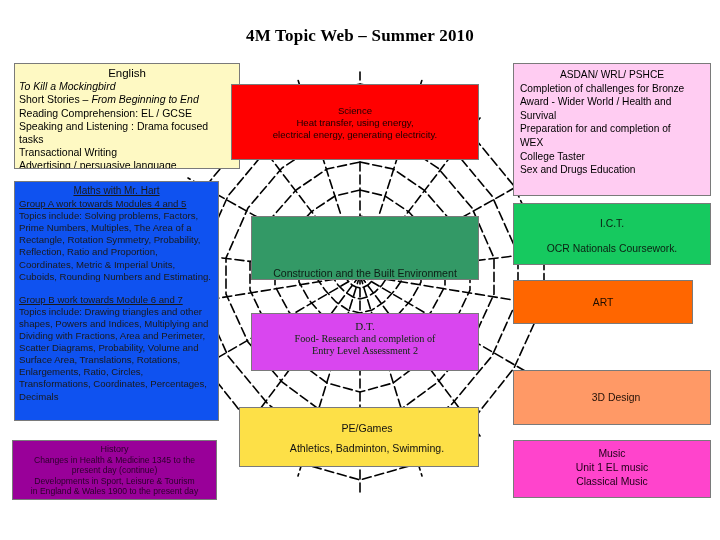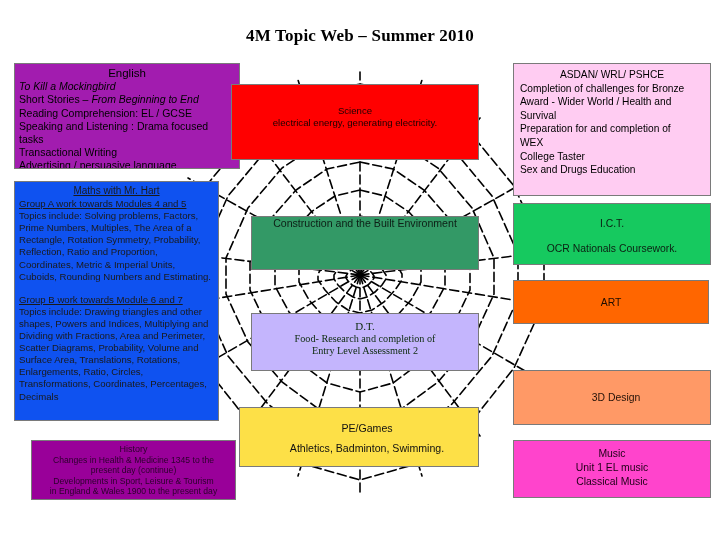--- a/index.html
+++ b/index.html
@@ -46,42 +46,42 @@
   .box .ttl {
     display: block;
     text-align: center;
   }
   .box .ln {
     display: block;
   }
   
   #box-english {
     left: 14px; top: 63px; width: 226px; height: 106px;
-    background: #a21caf;
+    background: #fef9c3;
     padding: 3px 4px 0 4px;
     font-size: 10.5px;
     line-height: 13.2px;
   }
   #box-english .ttl { font-size: 11.5px; margin-bottom: 0px; }
   .ital { font-style: italic; }
   
   #box-maths {
     left: 14px; top: 181px; width: 205px; height: 240px;
     background: #0f52f0;
     padding: 3px 4px 0 4px;
     font-size: 9.6px;
     line-height: 12.1px;
     color: #1a1a1a;
   }
   #box-maths .ttl { text-decoration: underline; font-size: 10px; margin-bottom: 1px;}
   #box-maths .grp { text-decoration: underline; display: block; }
   #box-maths .gap { display: block; height: 11px; }
   
   #box-history {
-    left: 31px; top: 440px; width: 205px; height: 60px;
+    left: 12px; top: 440px; width: 205px; height: 60px;
     background: #990099;
     padding: 3px 4px 0 4px;
     font-size: 8.6px;
     line-height: 10.6px;
     text-align: center;
     color: #2b002b;
   }
   #box-history .ttl { font-size: 9px; }
   
   #box-science {
@@ -89,33 +89,33 @@
     background: #ff0000;
     padding: 20px 6px 0 6px;
     font-size: 9.6px;
     line-height: 12px;
     text-align: center;
     color: #1c0000;
   }
   #box-science .ttl { font-size: 9.6px; }
   
   #box-construction {
-    left: 251px; top: 216px; width: 228px; height: 54px;
+    left: 251px; top: 216px; width: 228px; height: 64px;
     background: #339966;
     padding: 0 8px;
     display: flex;
-    align-items: flex-start;
+    align-items: flex-end;
     justify-content: center;
     font-size: 10.6px;
     color: #0d1f16;
   }
   
   #box-dt {
     left: 251px; top: 313px; width: 228px; height: 58px;
-    background: #c4b5fd;
+    background: #d946ef;
     padding: 6px 6px 0 6px;
     text-align: center;
     font-family: "Liberation Serif", serif;
     font-size: 10.2px;
     line-height: 12.6px;
     color: #0b2a0b;
   }
   #box-dt .ttl { font-size: 11px; }
   
   #box-pe {
@@ -141,21 +141,21 @@
     left: 513px; top: 203px; width: 198px; height: 62px;
     background: #16c95f;
     padding: 7px 6px 0 6px;
     text-align: center;
     font-size: 10.4px;
     line-height: 25px;
     color: #0c1f12;
   }
   
   #box-art {
-    left: 513px; top: 280px; width: 196px; height: 44px;
+    left: 513px; top: 280px; width: 180px; height: 44px;
     background: #ff6600;
     display: flex;
     align-items: center;
     justify-content: center;
     font-size: 10.4px;
     color: #1e0d00;
   }
   
   #box-3d {
     left: 513px; top: 370px; width: 198px; height: 55px;
@@ -239,20 +239,21 @@
 <div class="box" id="box-history">
   <span class="ttl">History</span>
   <span class="ln">Changes in Health &amp; Medicine 1345 to the</span>
   <span class="ln">present day (continue)</span>
   <span class="ln">Developments in Sport, Leisure &amp; Tourism</span>
   <span class="ln">in England &amp; Wales 1900 to the present day</span>
 </div>
 
 <div class="box" id="box-science">
   <span class="ttl">Science</span>
+  <span class="ln">Heat transfer, using energy,</span>
   <span class="ln">electrical energy, generating electricity.</span>
 </div>
 
 <div class="box" id="box-construction">
   <span>Construction and the Built Environment</span>
 </div>
 
 <div class="box" id="box-dt">
   <span class="ttl">D.T.</span>
   <span class="ln">Food- Research and completion of</span>

